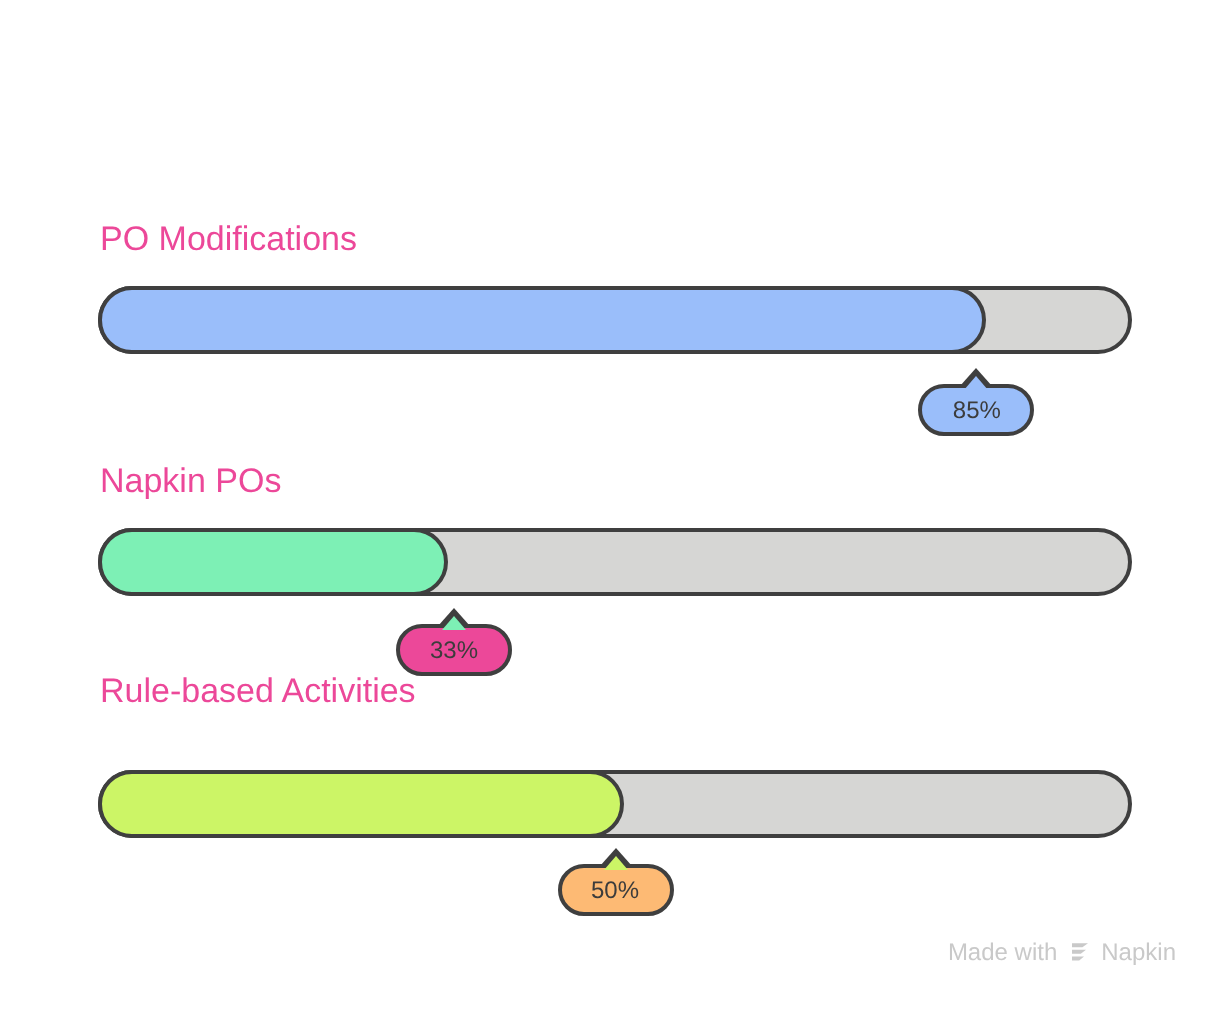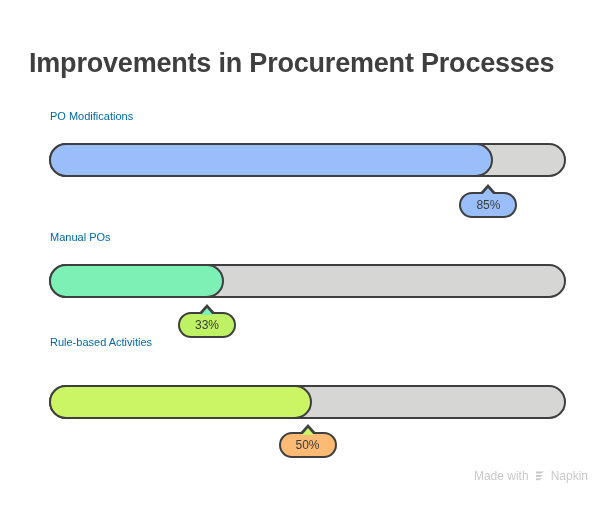--- a/index.html
+++ b/index.html
@@ -34,23 +34,23 @@
 
   .bar-row {
     position: absolute;
     left: 0;
     width: 612px;
   }
 
   .bar-label {
     position: absolute;
     left: 50px;
-    font-size: 11px;
+    font-size: 17px;
     font-weight: normal;
-    color: #0369a1;
+    color: #ec4899;
     white-space: nowrap;
   }
 
   .track {
     position: absolute;
     left: 49px;
     width: 517px;
     height: 34px;
     box-sizing: border-box;
     background: #d6d6d4;
@@ -120,40 +120,39 @@
   .watermark .logo-icon {
     display: inline-flex;
     align-items: center;
   }
 </style>
 </head>
 <body>
 
 <div class="canvas">
 
-  <div class="chart-title">Improvements in Procurement Processes</div>
 
   <div class="bar-row" style="top:0;">
     <div class="bar-label" style="top:110px;">PO Modifications</div>
     <div class="track" style="top:143px;">
       <div class="fill" id="fill-0" style="width: 444.45px; background: rgb(154, 190, 250);"></div>
     </div>
     <div class="tooltip" id="tip-0" style="top: 192px; left: 488.45px; background: rgb(154, 190, 250); color: rgb(154, 190, 250);">
       <span class="arrow-outer"></span>
       <span class="arrow-inner"></span>
       <span style="color: rgb(60, 60, 60);">85%</span>
     </div>
   </div>
 
   <div class="bar-row" style="top:0;">
-    <div class="bar-label" style="top:231px;">Manual POs</div>
+    <div class="bar-label" style="top:231px;">Napkin POs</div>
     <div class="track" style="top:264px;">
       <div class="fill" id="fill-1" style="width: 175.61px; background: rgb(125, 240, 181);"></div>
     </div>
-    <div class="tooltip" id="tip-1" style="top: 312px; left: 207px; background: #bef264; color: rgb(125, 240, 181);">
+    <div class="tooltip" id="tip-1" style="top: 312px; left: 227px; background: #ec4899; color: rgb(125, 240, 181);">
       <span class="arrow-outer"></span>
       <span class="arrow-inner"></span>
       <span style="color: rgb(60, 60, 60);">33%</span>
     </div>
   </div>
 
   <div class="bar-row" style="top:0;">
     <div class="bar-label" style="top:336px;">Rule-based Activities</div>
     <div class="track" style="top:385px;">
       <div class="fill" id="fill-2" style="width: 263.5px; background: rgb(204, 245, 102);"></div>

